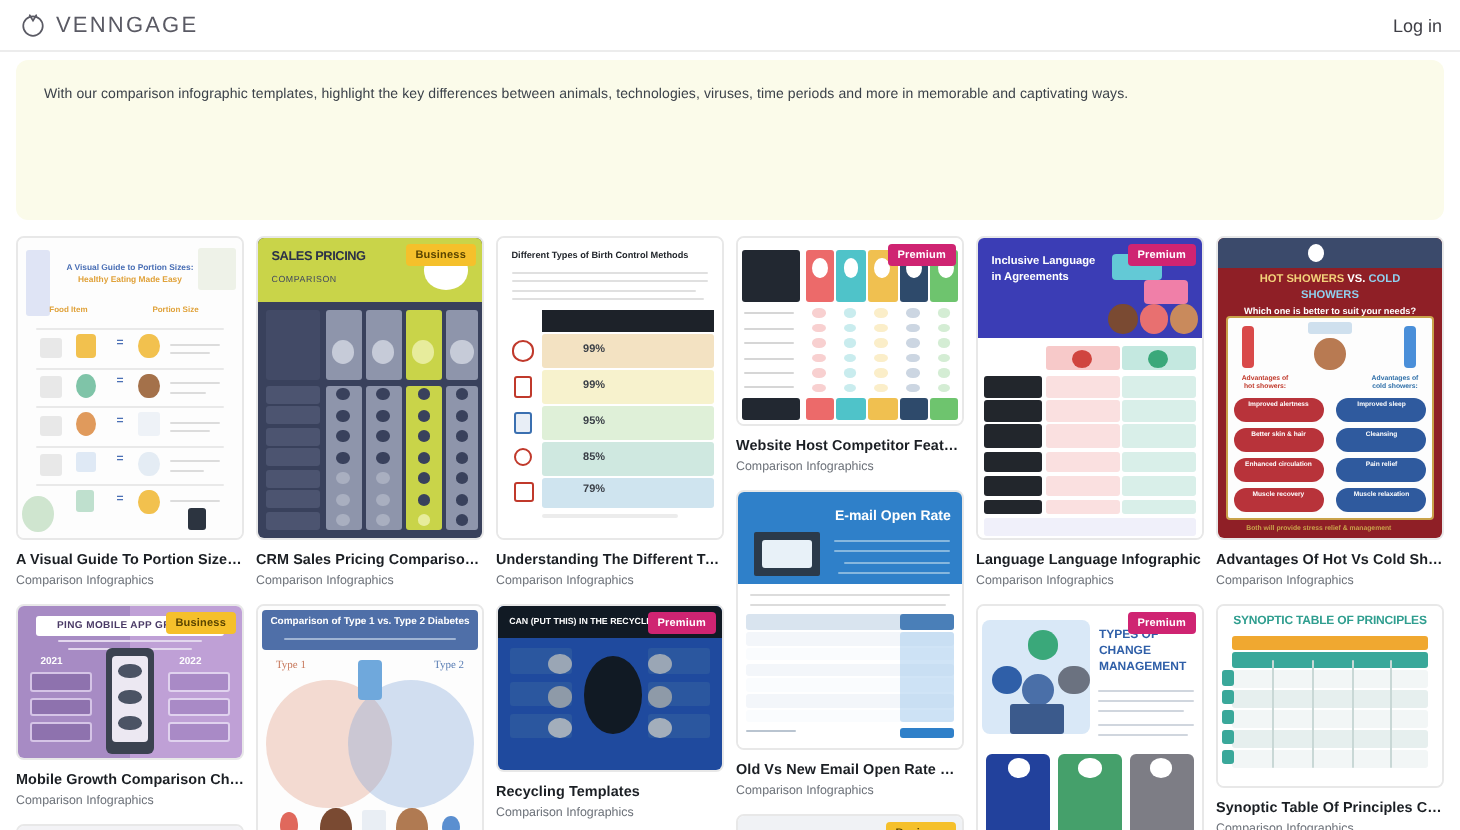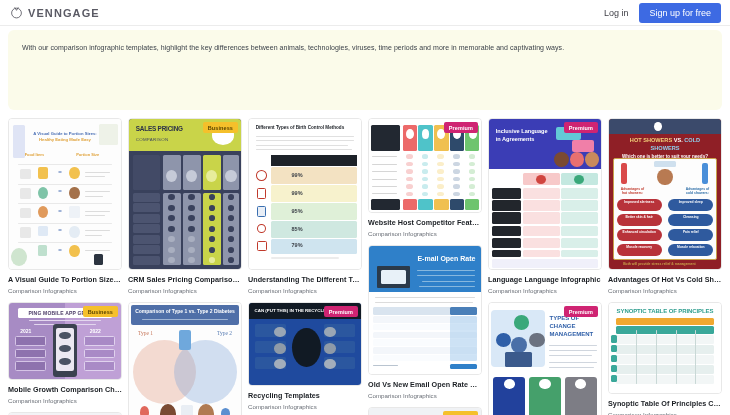--- a/index.html
+++ b/index.html
@@ -17,21 +17,21 @@
     background: #ffffff;
     border-bottom: 1px solid #ececec;
     display: flex; align-items: center;
     padding: 0 10px;
     position: relative;
   }
   .logo-wrap { display: flex; align-items: center; gap: 5px; }
   .logo-mark { width: 13px; height: 13px; display:block; }
   .logo-text {
     font-size: 11px; letter-spacing: 1.1px; color: #5a5a64;
-    font-weight: 700;
+    font-weight: 400;
   }
   .nav {
     position: absolute; left: 243px; top: 0; height: 26px;
     display: flex; align-items: center; gap: 21px;
   }
   .nav-item {
     font-size: 9px; color: #3f3f46; cursor: pointer; white-space: nowrap;
   }
   .header-right {
     position: absolute; right: 9px; top: 0; height: 26px;
@@ -114,21 +114,20 @@
     <svg class="logo-mark" viewBox="0 0 24 24">
       <circle cx="12" cy="13" r="9" fill="none" stroke="#5a5a64" stroke-width="1.6"></circle>
       <path d="M9 3 L12 8 L15 3" fill="none" stroke="#5a5a64" stroke-width="1.6" stroke-linecap="round"></path>
     </svg>
     <span class="logo-text">VENNGAGE</span>
   </div>
 
 
   <div class="header-right">
     <span class="login-link">Log in</span>
-    <button class="signup-btn">Sign up for free</button>
   </div>
 </div>
 
 <div class="hero">
   <div class="hero-sub">With our comparison infographic templates, highlight the key differences between animals, technologies, viruses, time periods and more in memorable and captivating ways.</div>
 </div>
 
 <div class="grid">
 
   <div class="col">

